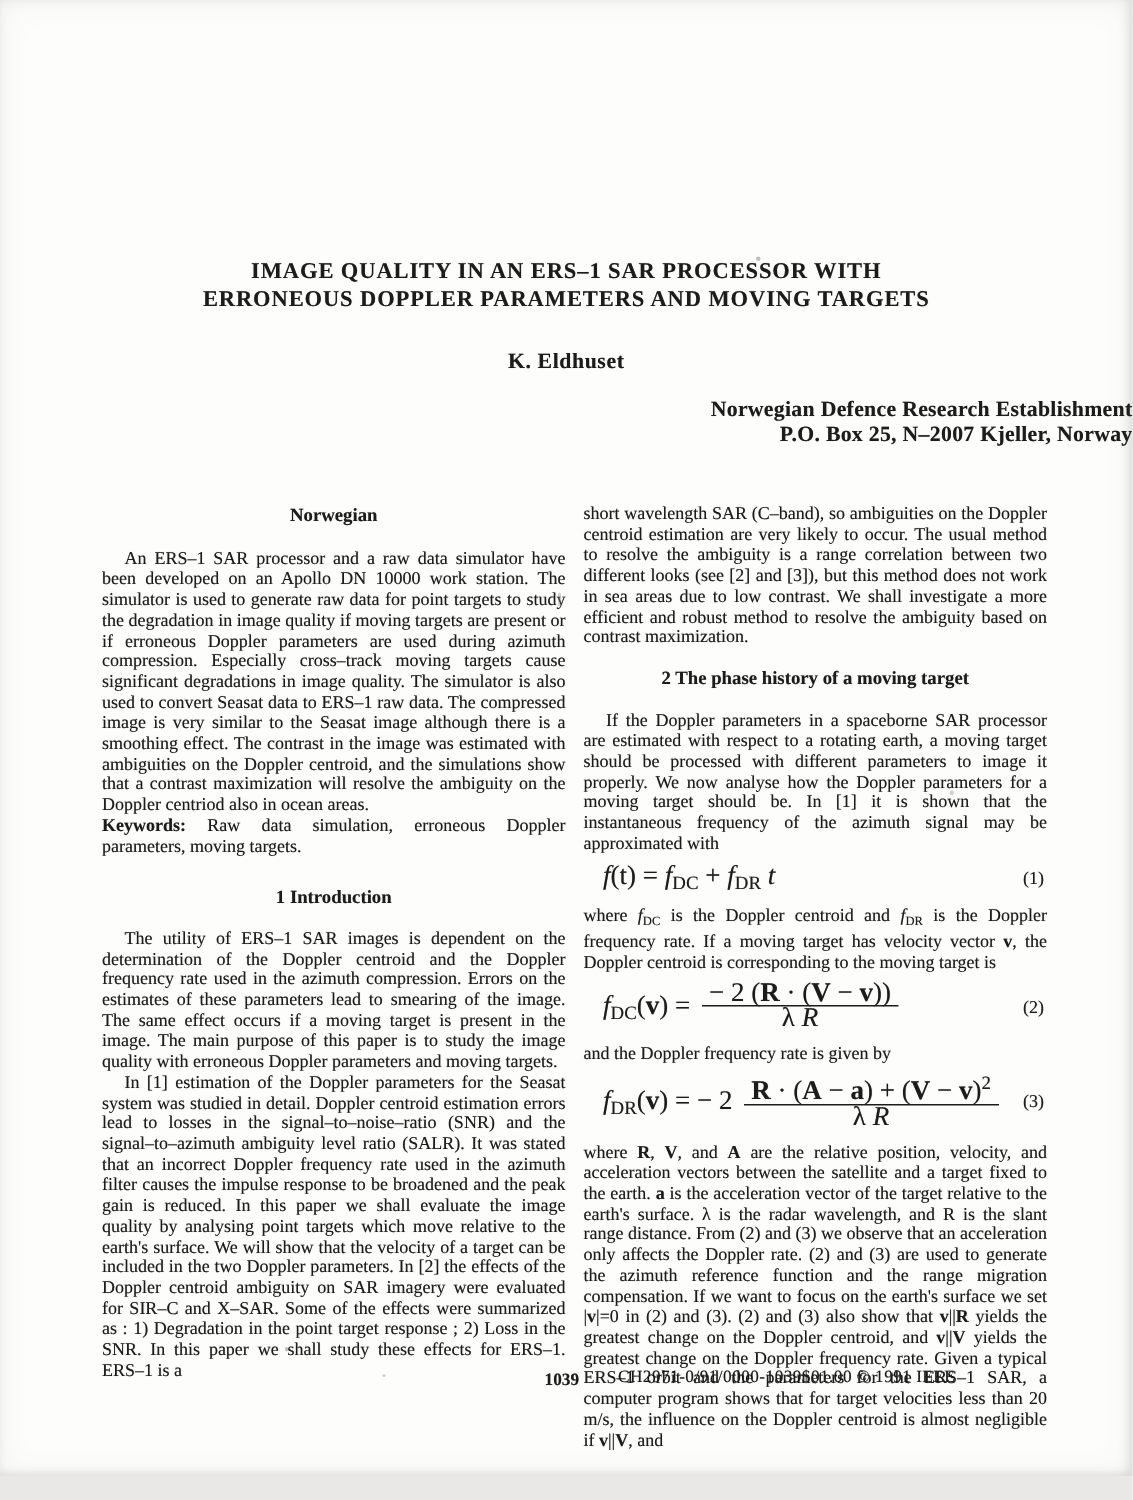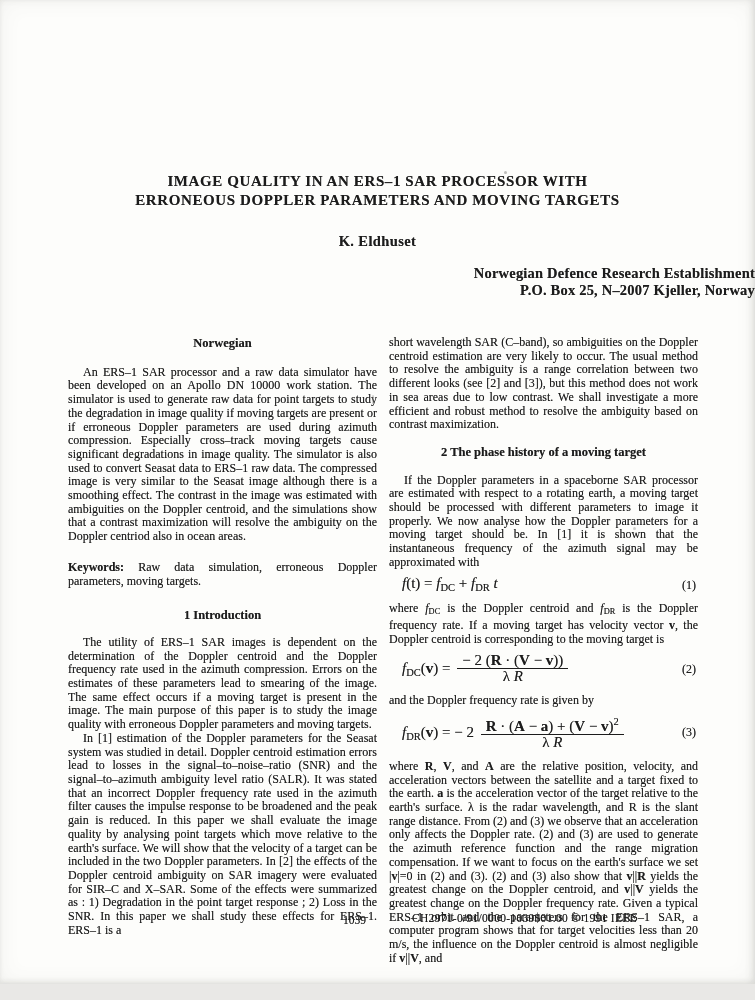--- a/index.html
+++ b/index.html
@@ -23,37 +23,37 @@
   .columns{
     position:absolute; top:333px; left:68px; width:630px;
     display:flex; gap:12px;
     font-size:12px; line-height:13.7px; text-align:justify;
   }
   .col{flex:1; min-width:0;}
   p{margin:0;}
   .indent{text-indent:15px;}
   .center-head{margin:0; text-align:center; font-size:12.5px; font-weight:700;}
   .abstract-head{margin:4px 0 15px 0;}
-  .keywords{margin-top:17px;}
+  .keywords{}
   .intro-head{margin:21px 0 13px 0;}
   .sec2-head{margin:14px 0 14px 0;}
   .col-right > p:first-child{margin-top:3px;}
   .b{font-weight:700;}
   .i{font-style:italic;}
   .sub{font-size:0.7em; vertical-align:-0.28em; letter-spacing:0;}
   .sup{font-size:0.7em; vertical-align:0.55em;}
   .eq-row{display:flex; align-items:center; justify-content:space-between;
     padding-left:13px; margin:7px 0 8px 0;}
-  .eq{font-size:15px;}
+  .eq{font-size:18px;}
   .eq-no{font-size:12px; padding-right:2px;}
   .frac{display:inline-block; vertical-align:middle; text-align:center; margin:0 2px 2px 3px;}
   .frac .num{display:block; border-bottom:1px solid #1c1c1c; padding:0 5px 1px 5px;}
   .frac .den{display:block; padding-top:1px;}
   .footer{position:absolute; top:912px; left:0; width:755px; height:20px; font-size:11.5px;}
-  .pageno{position:absolute; left:343px; top:2px;}
+  .pageno{position:absolute; left:363px; top:2px;font-weight:bold;}
   .copyright{position:absolute; left:412px; top:0; letter-spacing:0.3px;}
   .speck{position:absolute; background:#8a8a86; border-radius:50%; opacity:0.55;}
   .s1{left:504px; top:171px; width:3px; height:3px;}
   .s2{left:372px; top:395px; width:2px; height:9px; border-radius:1px; opacity:0.35;}
   .s3{left:633px; top:527px; width:3px; height:3px; opacity:0.4;}
   .s4{left:190px; top:898px; width:2px; height:3px;}
   .s5{left:255px; top:916px; width:2px; height:2px; opacity:0.4;}
 </style>
 </head>
 <body>

